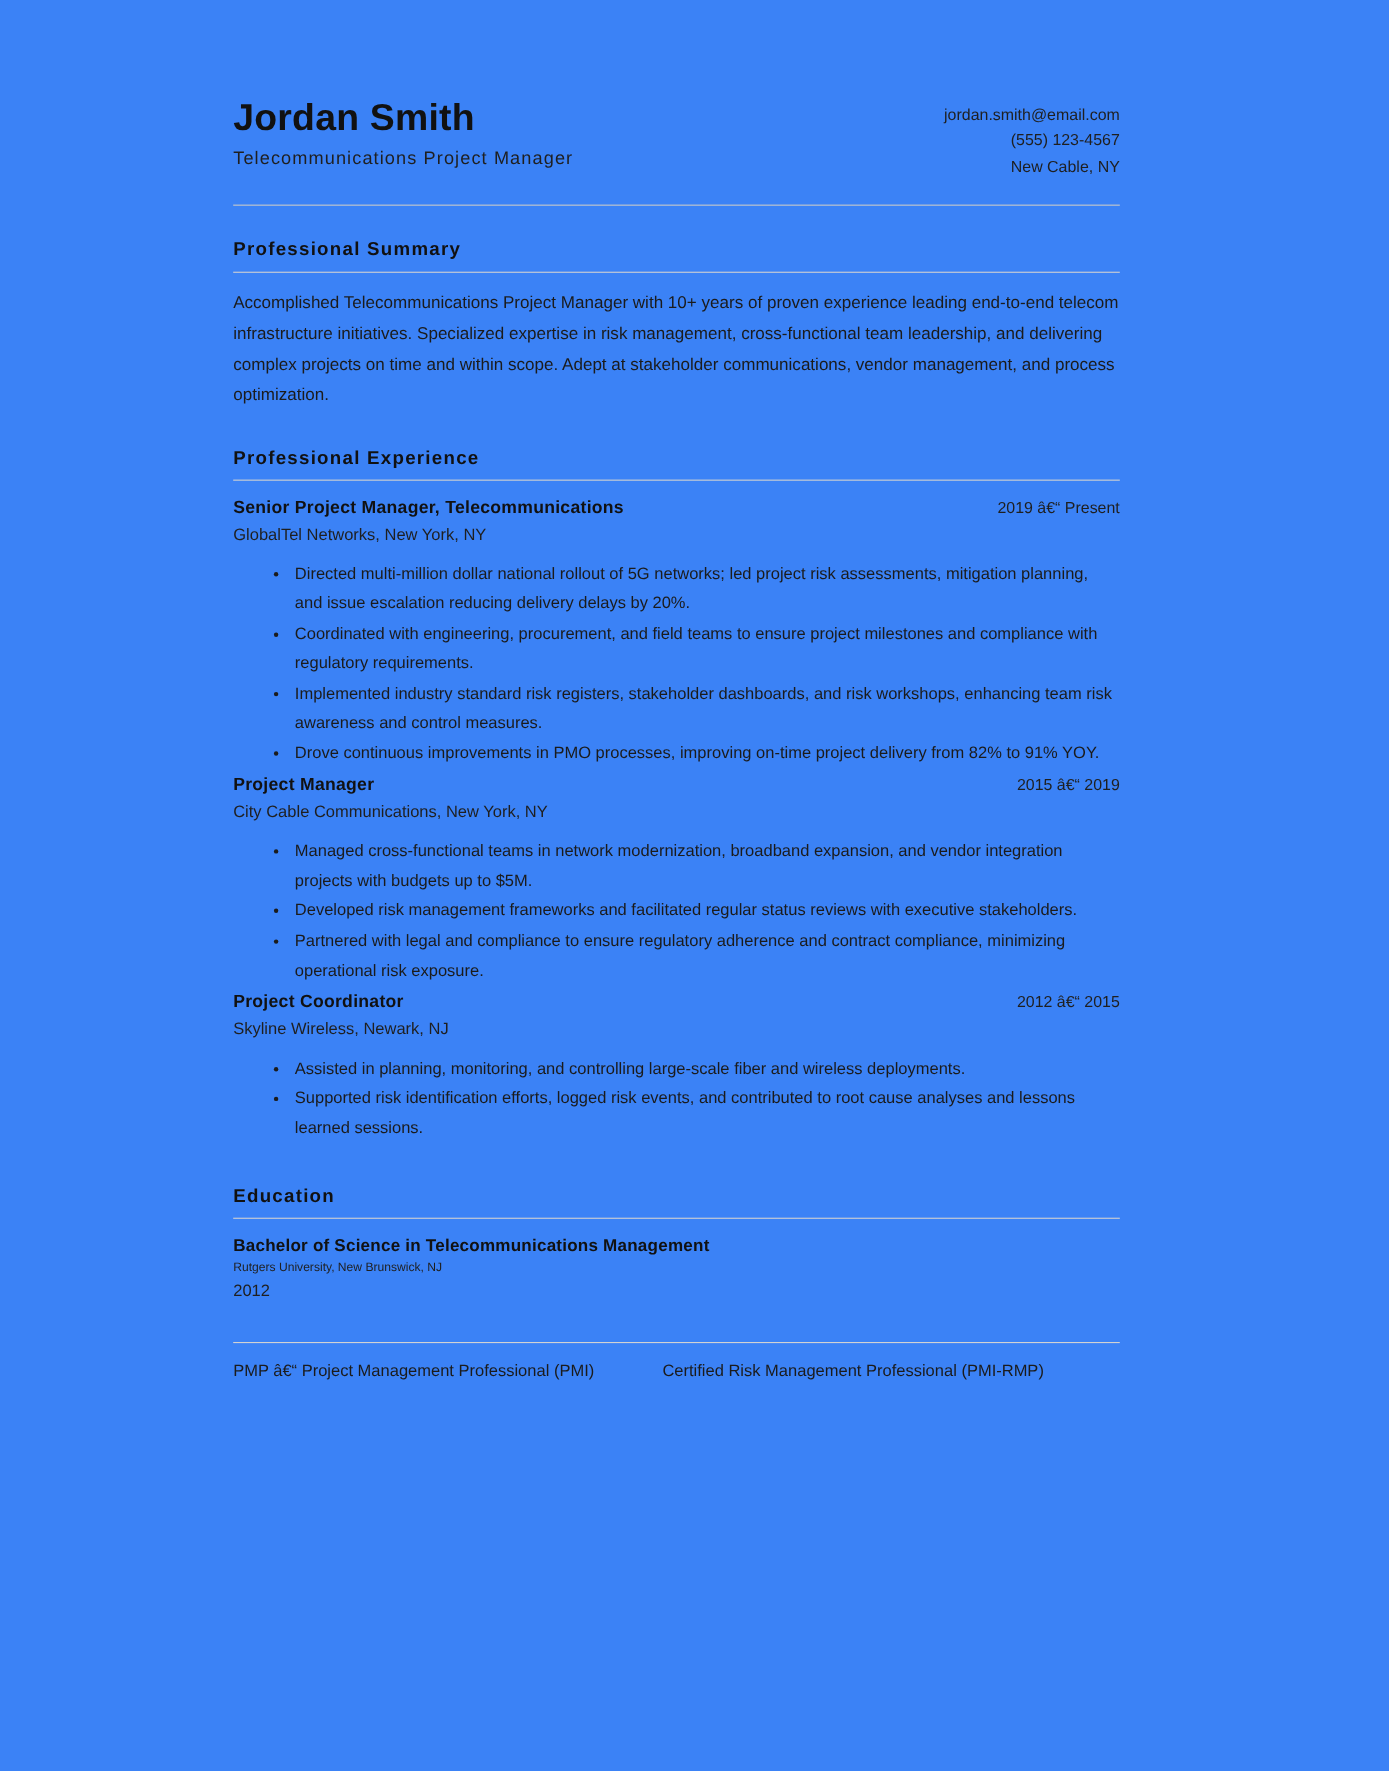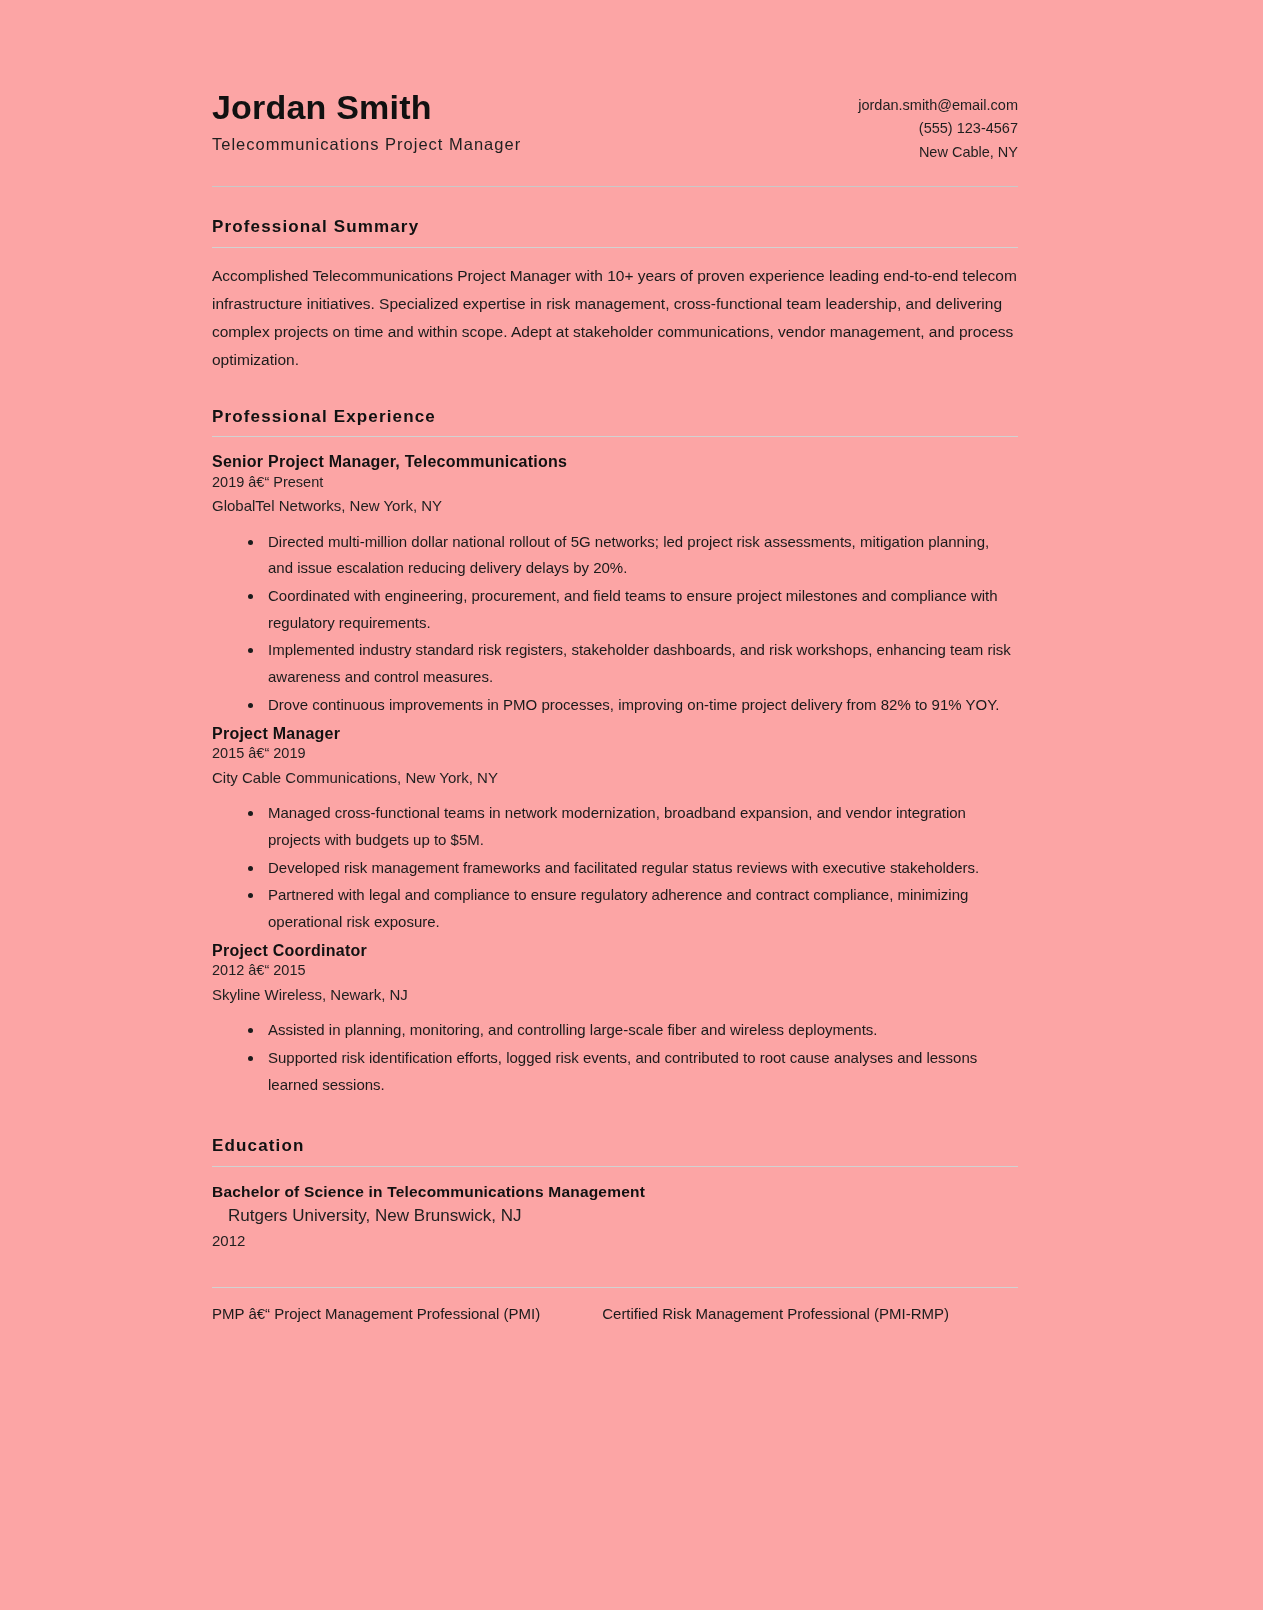--- a/index.html
+++ b/index.html
@@ -12,21 +12,21 @@
     min-height: 1610px;
     font-family: "Liberation Sans", "DejaVu Sans", sans-serif;
     color: #1a1a1a;
     -webkit-font-smoothing: antialiased;
   }
   .page {
     width: 1263px;
     min-height: 1610px;
     box-sizing: border-box;
     padding: 88px 232px 40px 212px;
-    background: #fca5a5;
+    background: #3b82f6;
   }
   .sheet {
     width: 806px;
   }
 
   
   .resume-header {
     display: flex;
     align-items: flex-start;
     justify-content: space-between;
@@ -99,21 +99,20 @@
   }
 
   
   .job { margin-bottom: 4px; }
   .job + .job { }
 
   .job-headline {
     display: flex;
     align-items: baseline;
     justify-content: space-between;
-    flex-direction: column;
   }
   .job-title {
     font-size: 16px;
     font-weight: bold;
     letter-spacing: 0.25px;
     line-height: 1.35;
     margin: 0;
     color: #111111;
   }
   .job-dates {
@@ -145,23 +144,23 @@
   
   .edu-degree {
     font-size: 15.5px;
     font-weight: bold;
     letter-spacing: 0.2px;
     line-height: 1.36;
     margin: 0;
     color: #111111;
   }
   .edu-school {
-    font-size: 17px;
+    font-size: 11px;
     line-height: 1.42;
-    margin: 2px 0 0 16px;
+    margin: 2px 0 0 0;
     color: #1f1f1f;
   }
   .edu-year {
     font-size: 15px;
     line-height: 1.42;
     margin: 2px 0 0 0;
     color: #1f1f1f;
   }
 
   

